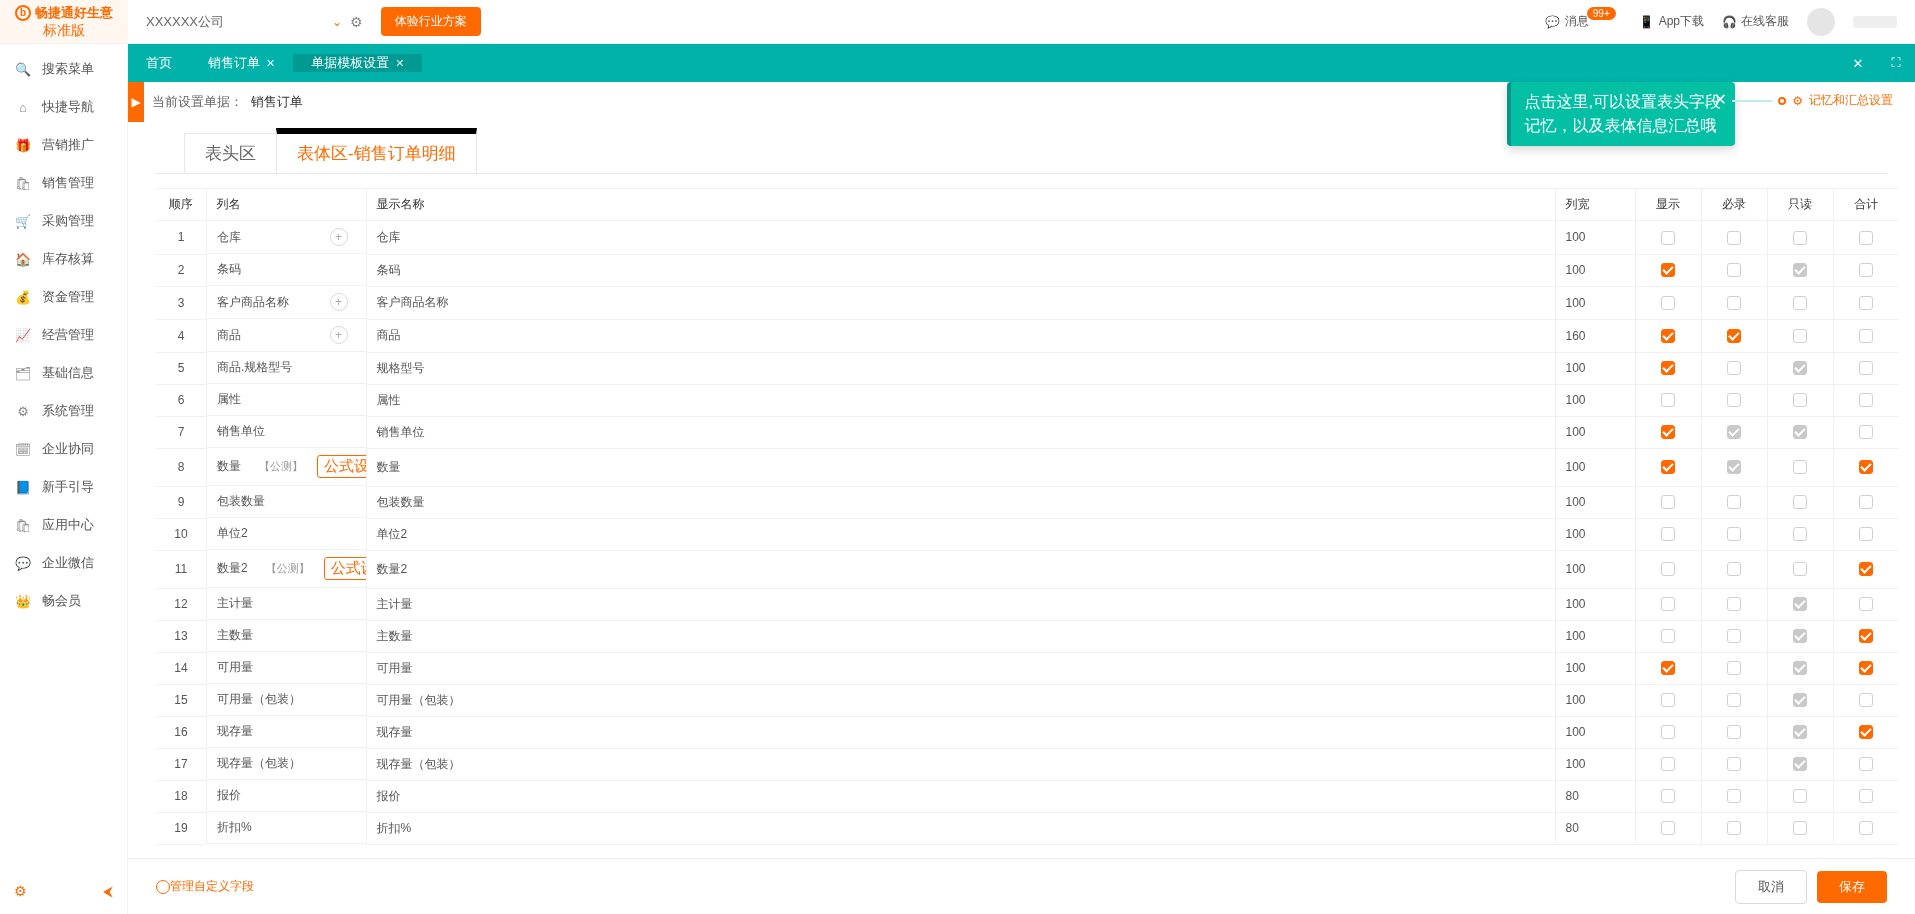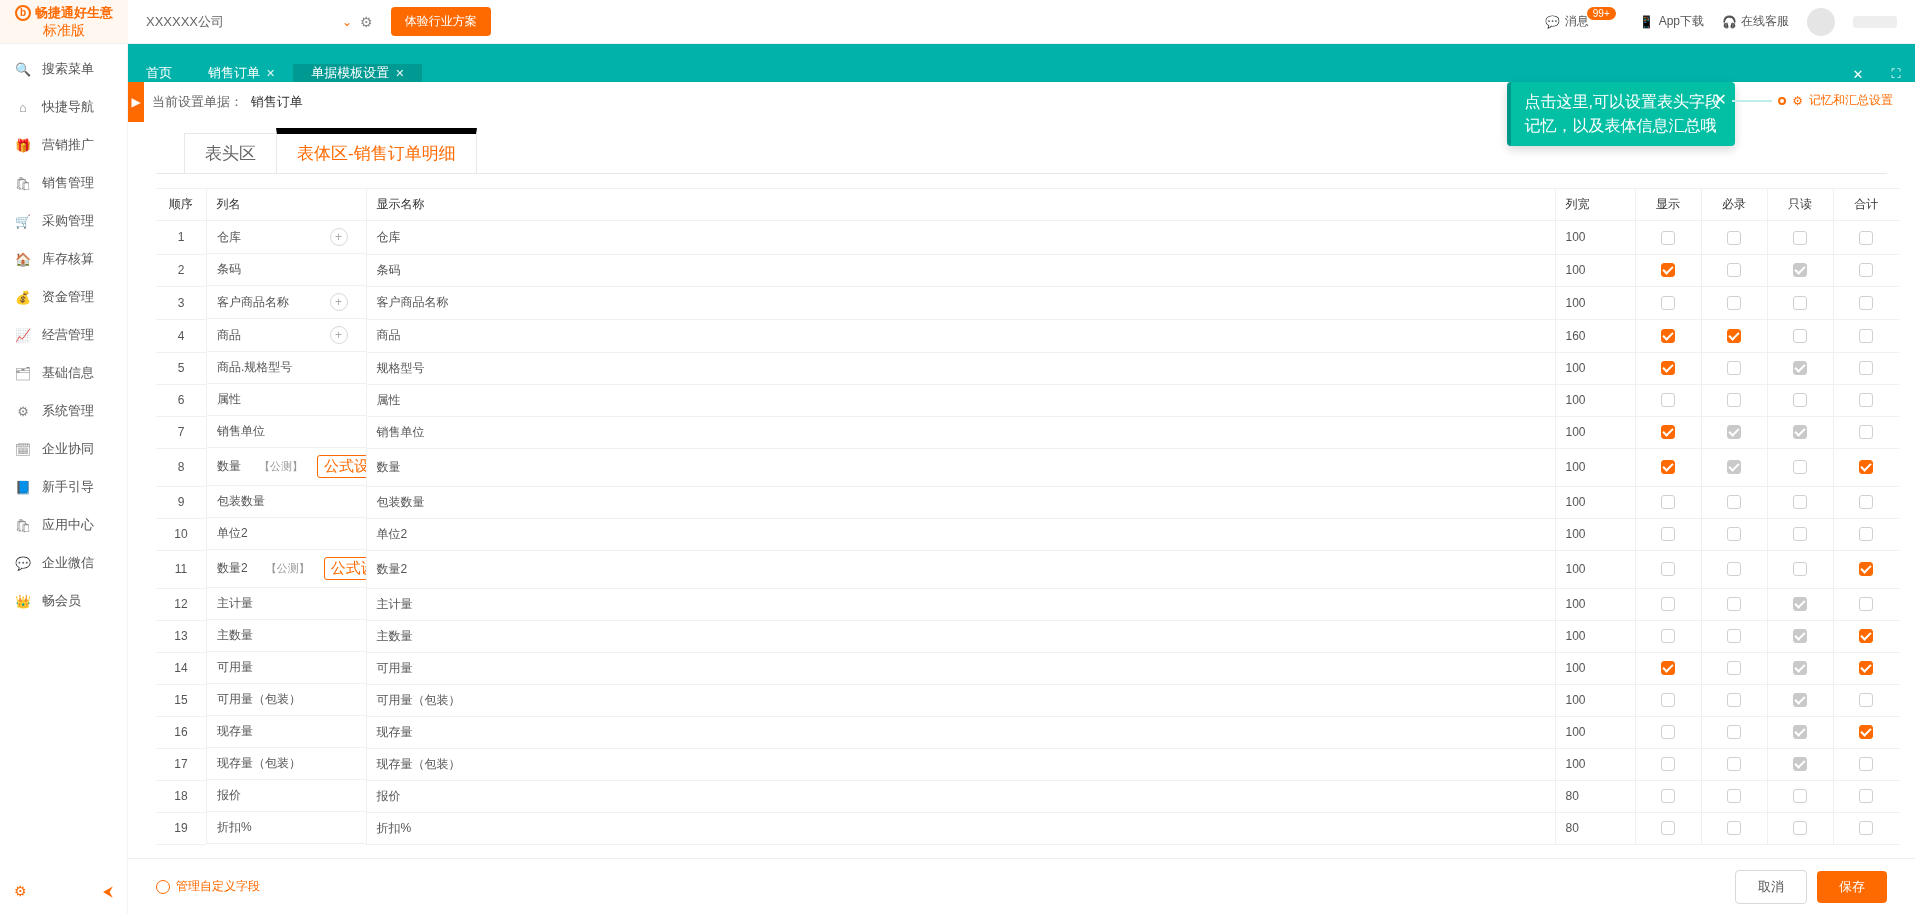--- a/index.html
+++ b/index.html
@@ -24,35 +24,35 @@
     width:1915px;
     height:914px;
     overflow:hidden;
   }
 
   
   .topbar{height:var(--top-h);display:flex;align-items:center;padding-left:0;border-bottom:1px solid #f0f0f0;}
   .brand{width:var(--sidebar-w);display:flex;flex-direction:column;align-items:center;justify-content:center;height:100%;background:#fff7f0;}
   .brand .logo{color:var(--orange);font-weight:bold;font-size:13px;display:flex;align-items:center;gap:4px;}
   .brand .sub{color:var(--orange);font-size:14px;}
-  .company-select{margin-left:18px;display:flex;align-items:center;gap:26px;color:#666;}
+  .company-select{margin-left:18px;display:flex;align-items:center;gap:16px;color:#666;}
   .company-select .name{min-width:170px;}
   .company-select .caret{color:var(--orange);font-size:12px;}
   .gear{color:#888;margin-left:8px;font-size:14px;}
   .btn-orange{
     margin-left:18px;background:var(--orange);color:#fff;border:none;padding:6px 14px;border-radius:4px;font-size:12px;cursor:pointer;
   }
   .top-right{margin-left:auto;display:flex;align-items:center;gap:18px;padding-right:18px;color:#555;}
   .top-right .item{display:flex;align-items:center;gap:4px;font-size:12px;cursor:pointer;}
   .badge{background:var(--orange);color:#fff;border-radius:10px;font-size:10px;padding:1px 6px;position:relative;top:-8px;left:-6px;}
   .avatar{width:28px;height:28px;border-radius:50%;background:#e5e5e5;display:inline-block;}
   .avatar-name{width:44px;height:12px;background:#eee;border-radius:3px;display:inline-block;}
 
   
-  .tabsbar{height:var(--tabs-h);background:var(--teal);display:flex;align-items:flex-end;margin-left:var(--sidebar-w);}
+  .tabsbar{height:var(--tabs-h);background:var(--teal);display:flex;align-items:center;margin-left:var(--sidebar-w);}
   .tab{display:flex;align-items:center;padding:0 18px;color:#fff;font-size:13px;cursor:pointer;gap:6px;}
   .tab.active{background:#009a93;font-family:Liberation Serif, serif;}
   .tab .close{font-size:11px;opacity:.9;}
   .tabsbar .spacer{flex:1;}
   .tabsbar .icon-btn{width:38px;display:flex;align-items:center;justify-content:center;color:#fff;cursor:pointer;}
 
   
   .sidebar{
     position:absolute;top:var(--top-h);left:0;width:var(--sidebar-w);bottom:0;background:#fff;border-right:1px solid #f3f3f3;
     padding-top:6px;
@@ -113,21 +113,21 @@
   
   .cb{width:14px;height:14px;border:1px solid #d0d0d0;border-radius:3px;display:inline-block;position:relative;vertical-align:middle;}
   .cb.on{background:var(--orange);border-color:var(--orange);}
   .cb.on::after{content:"";position:absolute;left:3px;top:0px;width:4px;height:8px;border:solid #fff;border-width:0 2px 2px 0;transform:rotate(45deg);}
   .cb.neutral{background:#f3f3f3;}
   .cb.neutral.on{background:#c9c9c9;border-color:#c9c9c9;}
   .cb.neutral.on::after{border-color:#fff;}
 
   
   .footer{height:56px;border-top:1px solid #eee;display:flex;align-items:center;padding:0 28px;background:#fff;}
-  .footer .link{color:var(--orange);font-size:12px;display:flex;align-items:center;gap:6px;cursor:pointer;text-align:right;}
+  .footer .link{color:var(--orange);font-size:12px;display:flex;align-items:center;cursor:pointer;text-align:right;}
   .footer .link .gearico{width:14px;height:14px;border:1.5px solid var(--orange);border-radius:50%;display:inline-block;position:relative;}
   .footer .btn{margin-left:10px;padding:7px 22px;border-radius:4px;font-size:13px;cursor:pointer;}
   .footer .btn.cancel{background:#fff;border:1px solid #d9d9d9;color:#555;margin-left:auto;}
   .footer .btn.save{background:var(--orange);border:none;color:#fff;}
 
   
   .table-wrap::-webkit-scrollbar{width:10px;}
   .table-wrap::-webkit-scrollbar-thumb{background:#d9d9d9;border-radius:5px;}
 
   

